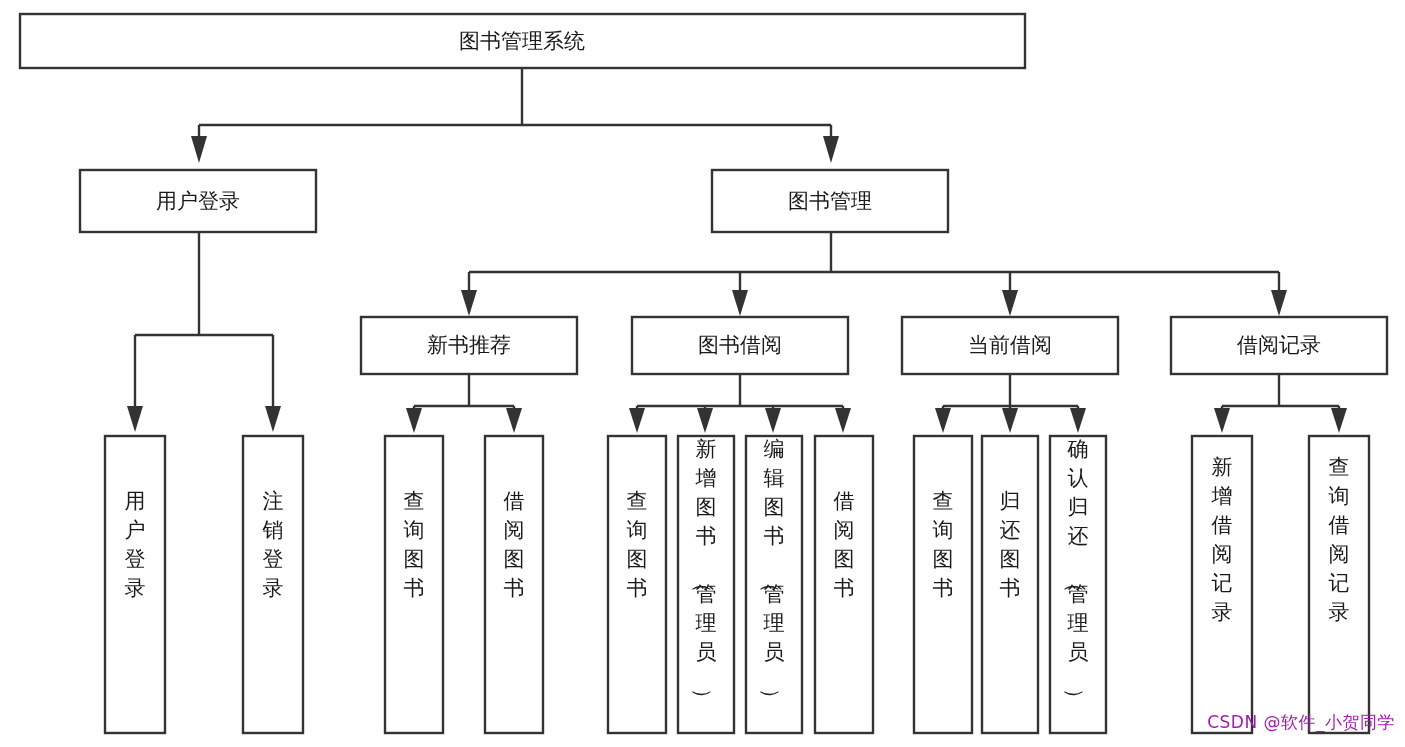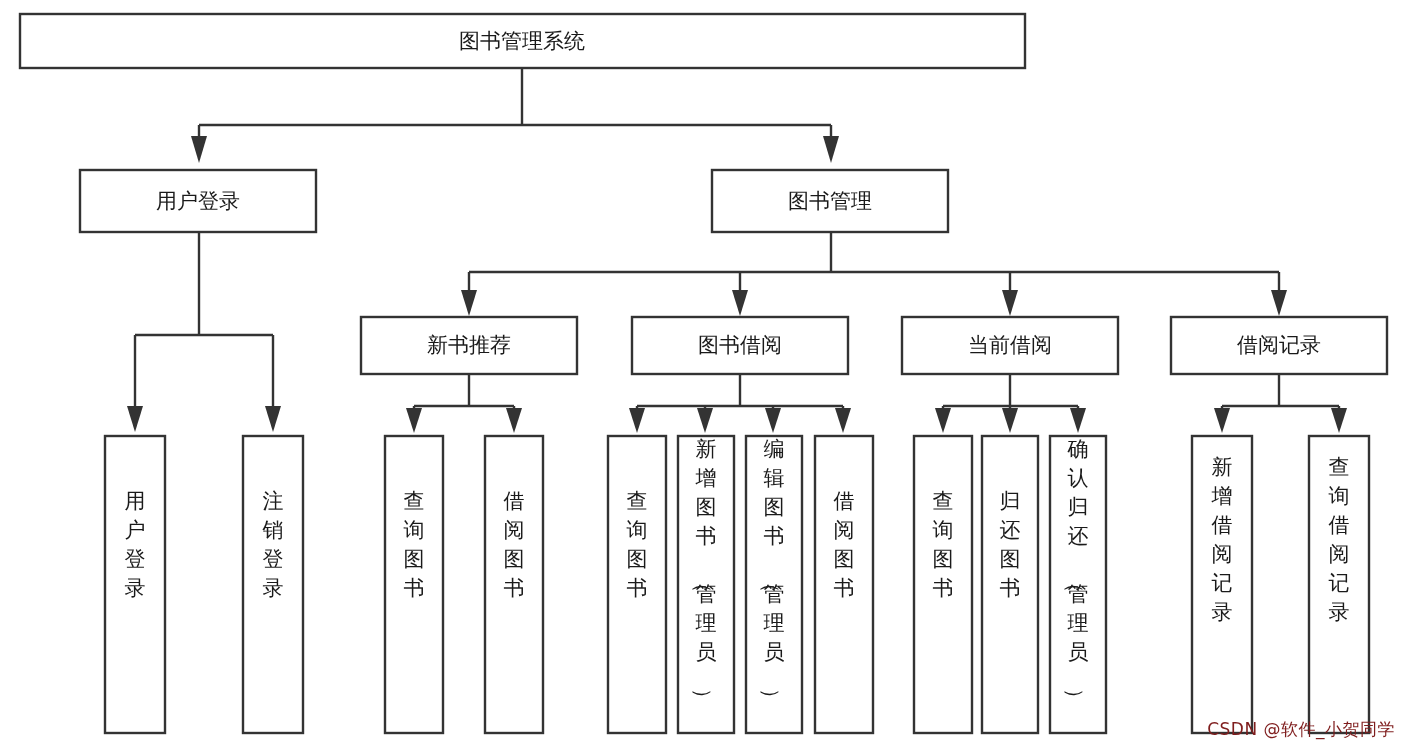--- a/index.html
+++ b/index.html
@@ -52,24 +52,24 @@
   }
   .node-label-vert {
     font-family: "DejaVu Sans", "Liberation Sans", sans-serif;
     font-size: 21px;
     fill: #1a1a1a;
     text-anchor: middle;
   }
   .watermark {
     position: absolute;
     right: 10px;
-    bottom: 6px;
+    bottom: 13px;
     font-family: "DejaVu Sans", "Liberation Sans", sans-serif;
     font-size: 17px;
-    color: #7f1d1d;
+    color: #a21caf;
     white-space: nowrap;
     letter-spacing: 0.5px;
   }
 </style>
 </head>
 <body>
 
 <div id="diagram-root">
 
   <svg class="diagram" viewBox="0 0 1405 747" xmlns="http://www.w3.org/2000/svg">

